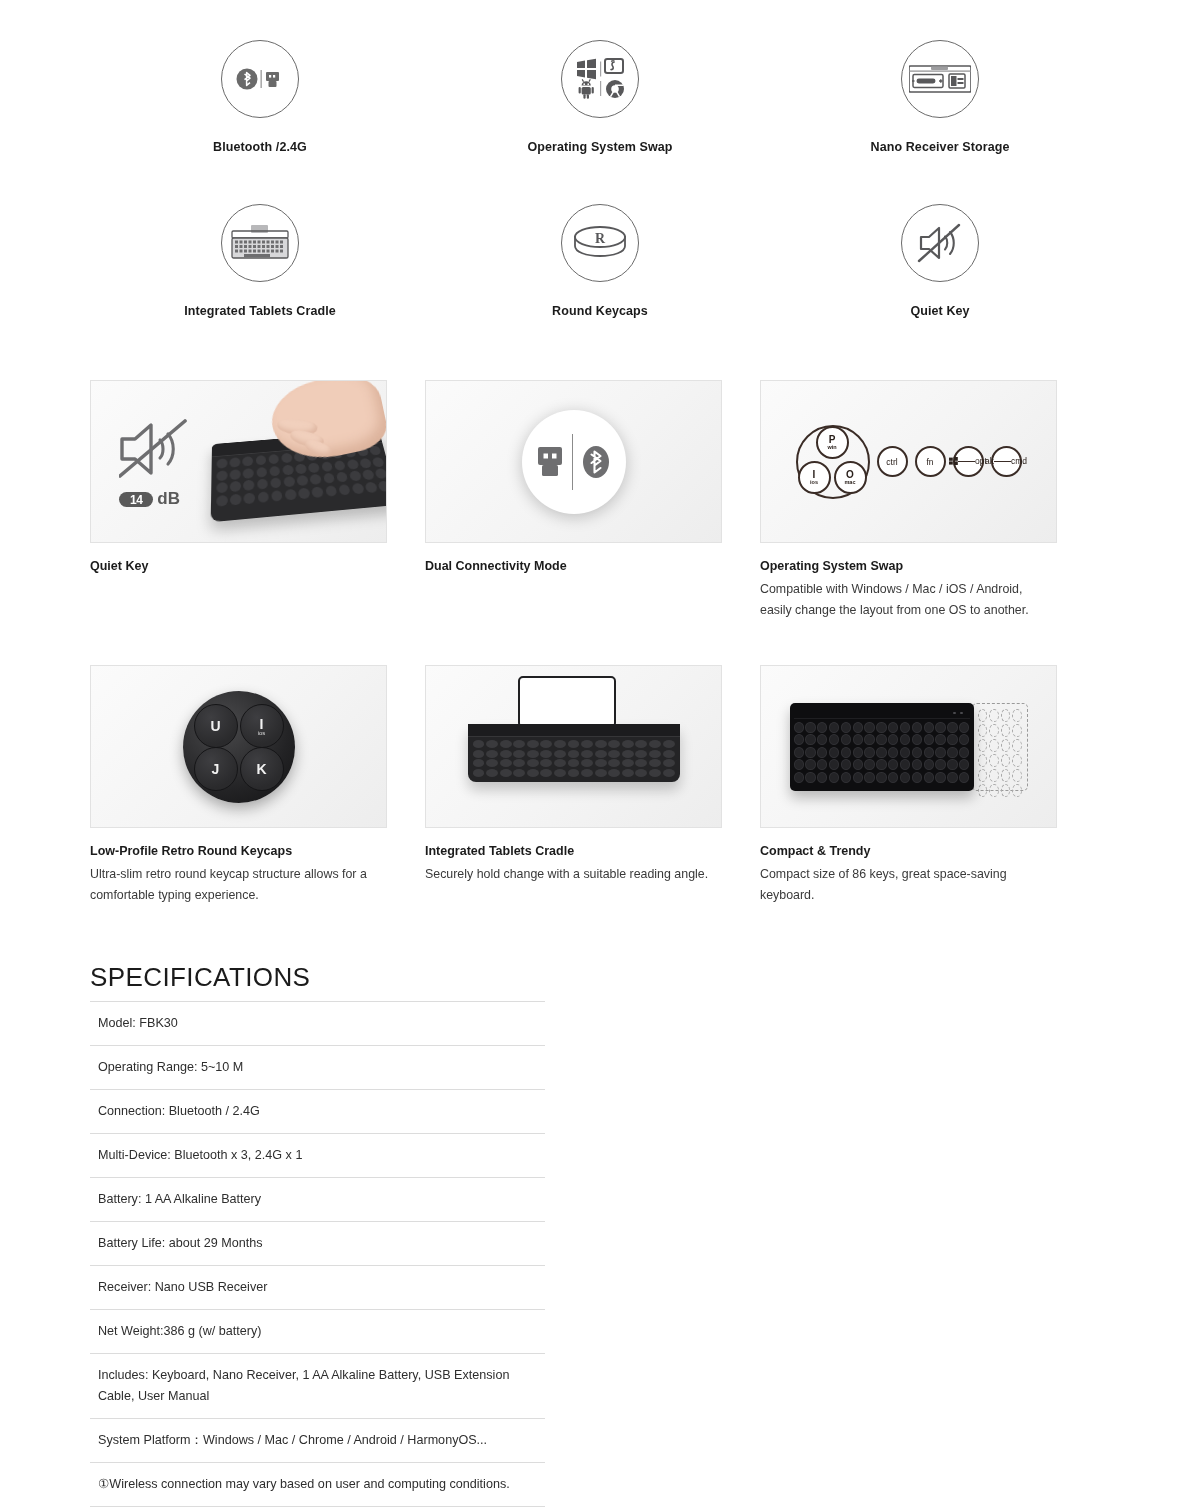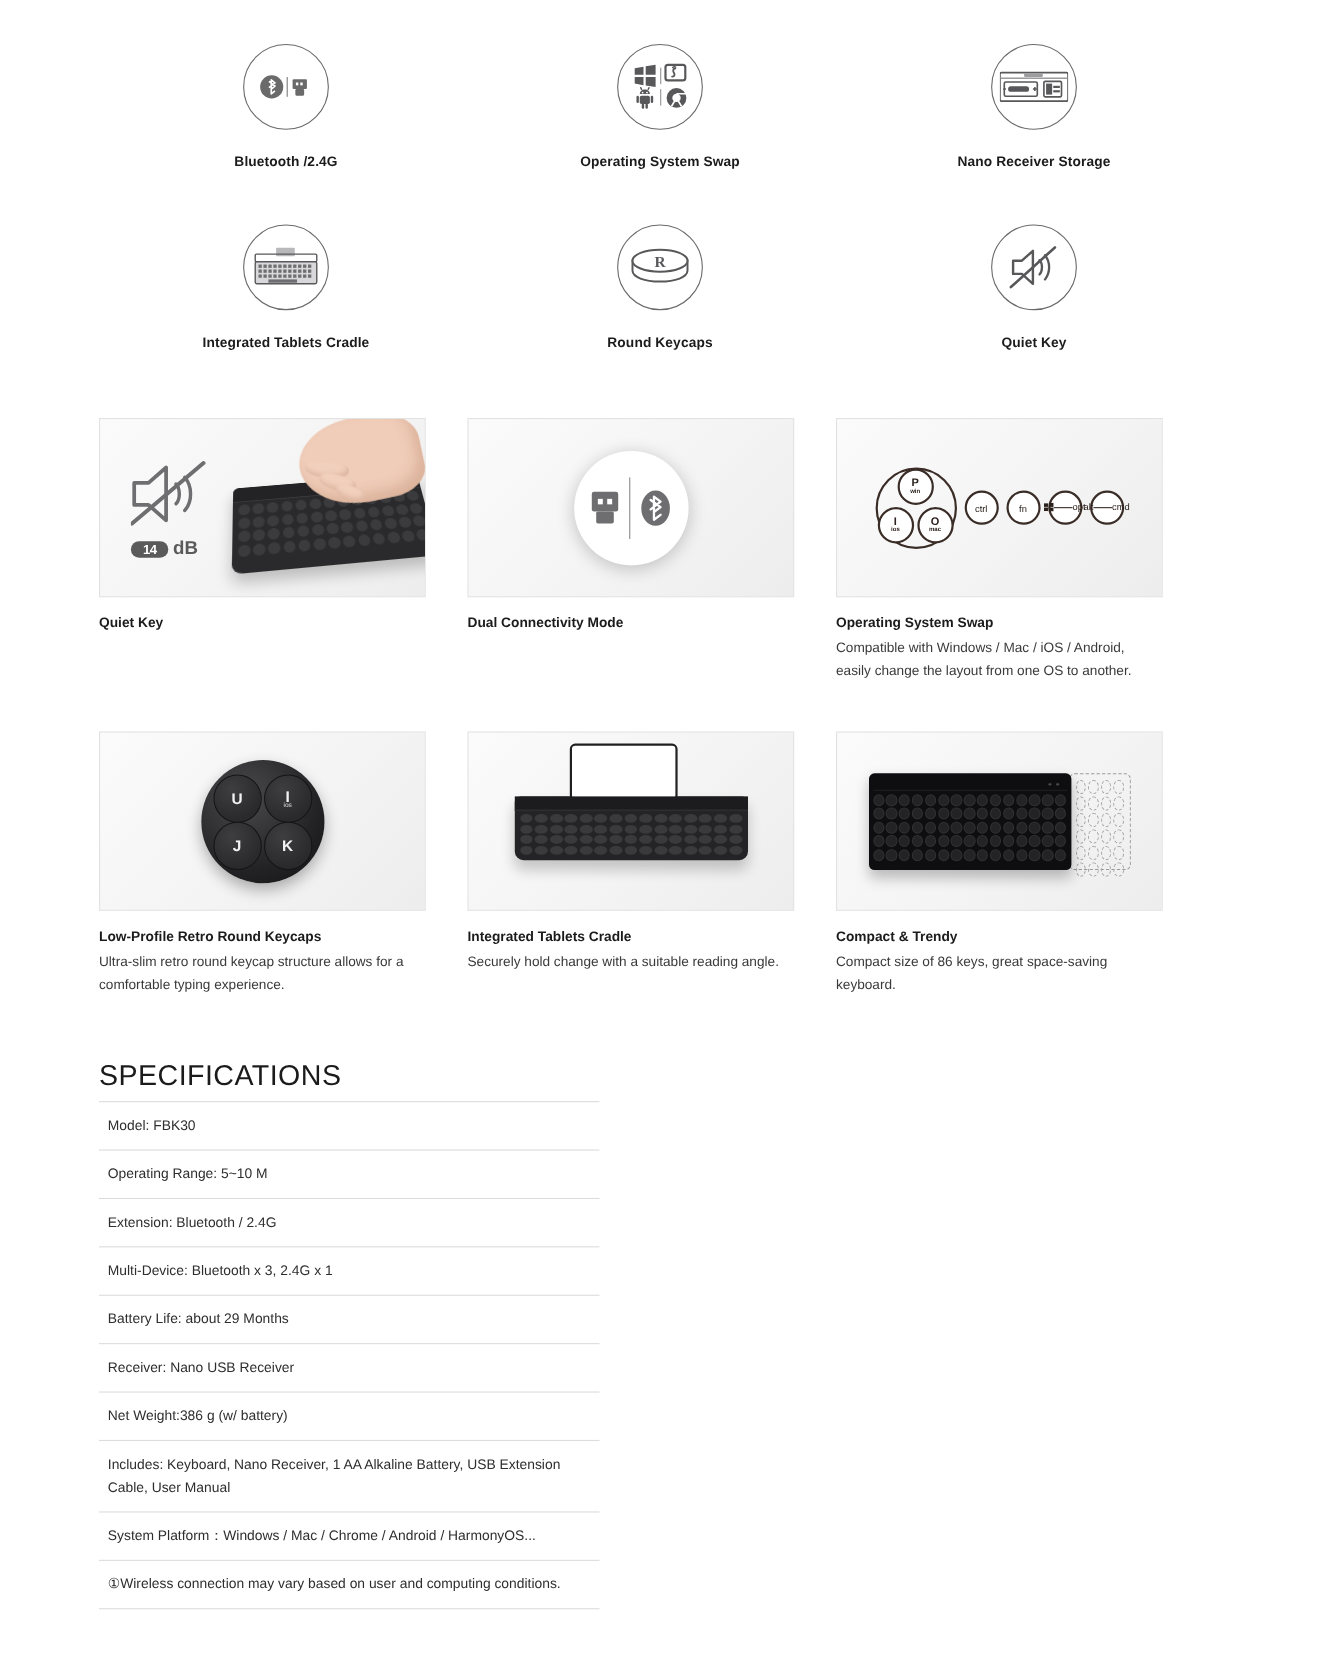--- a/index.html
+++ b/index.html
@@ -737,22 +737,23 @@
       <div class="card-title">Compact &amp; Trendy</div>
       <div class="card-desc">Compact size of 86 keys, great space-saving keyboard.</div>
     </div>
   </div>
 
   <div class="specs">
     <div class="specs-title">SPECIFICATIONS</div>
     <div class="spec-table">
       <div class="spec-row">Model: FBK30</div>
       <div class="spec-row">Operating Range: 5~10 M</div>
-      <div class="spec-row">Extension: Bluetooth / 2.4G</div>
+      <div class="spec-row">Connection: Bluetooth / 2.4G</div>
       <div class="spec-row">Multi-Device: Bluetooth x 3, 2.4G x 1</div>
+      <div class="spec-row">Battery: 1 AA Alkaline Battery</div>
       <div class="spec-row">Battery Life: about 29 Months</div>
       <div class="spec-row">Receiver: Nano USB Receiver</div>
       <div class="spec-row">Net Weight:386 g (w/ battery)</div>
       <div class="spec-row">Includes: Keyboard, Nano Receiver, 1 AA Alkaline Battery, USB Extension Cable, User Manual</div>
       <div class="spec-row">System Platform：Windows / Mac / Chrome / Android / HarmonyOS...</div>
       <div class="spec-row">①Wireless connection may vary based on user and computing conditions.</div>
 
     </div>
   </div>
 

